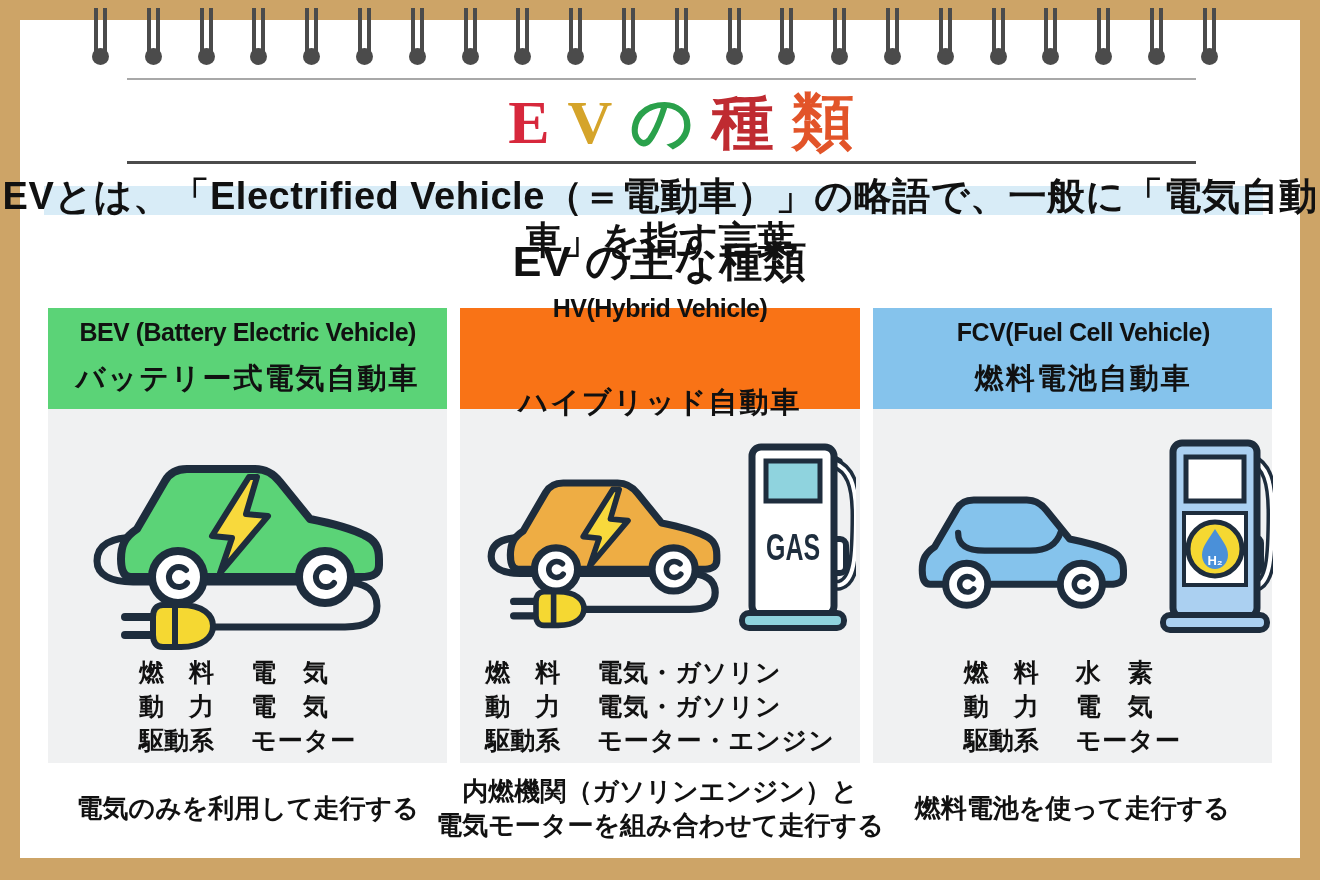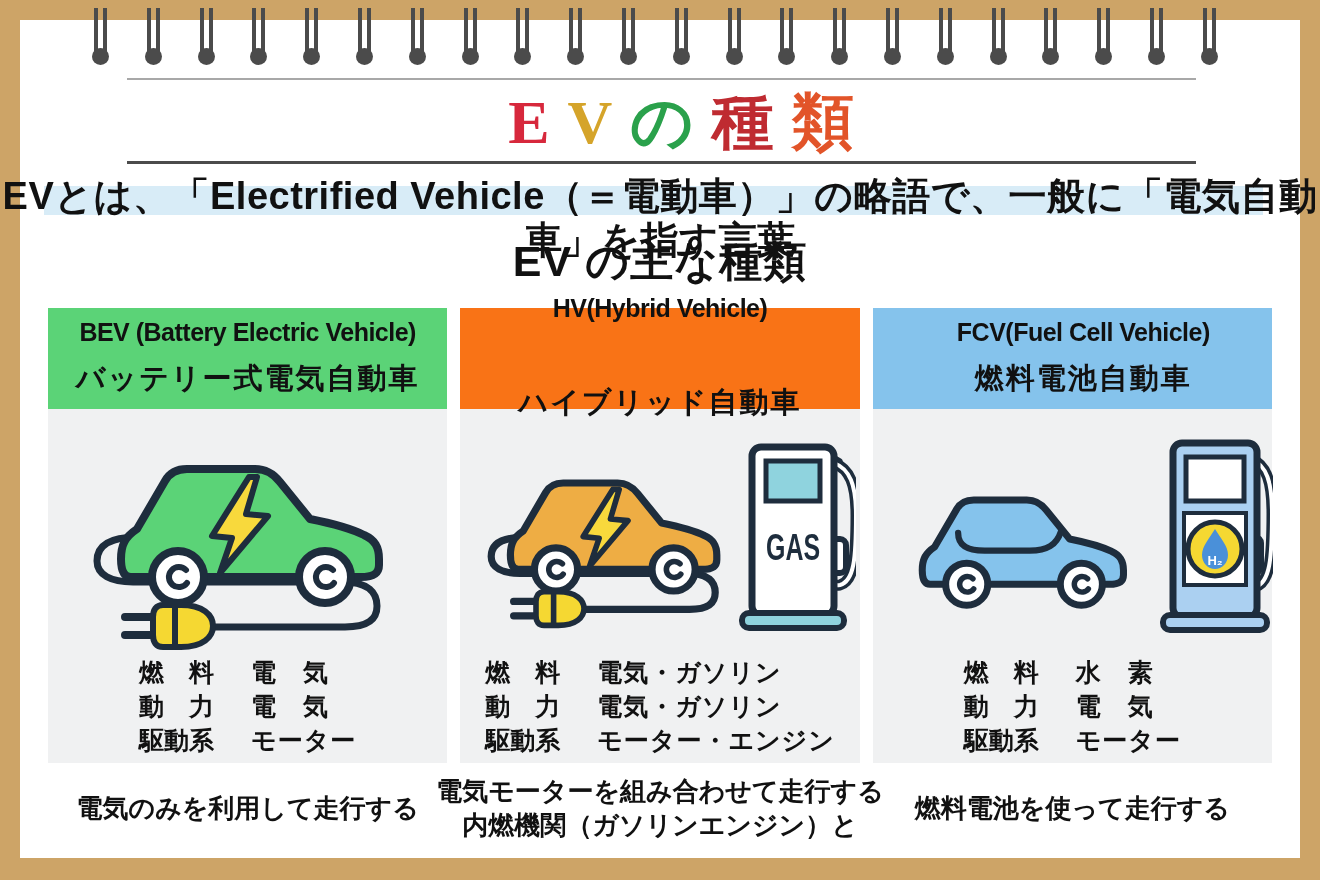--- a/index.html
+++ b/index.html
@@ -265,22 +265,22 @@
             <span class="spec-label">動　力</span>
             <span class="spec-value">電気・ガソリン</span>
           </div>
           <div class="spec-row">
             <span class="spec-label">駆動系</span>
             <span class="spec-value">モーター・エンジン</span>
           </div>
         </div>
       </div>
       <div class="col-desc">
+        <div class="desc-line">内燃機関（ガソリンエンジン）と</div>
         <div class="desc-line">電気モーターを組み合わせて走行する</div>
-        <div class="desc-line">内燃機関（ガソリンエンジン）と</div>
       </div>
     </div>
 
     <div class="column">
       <div class="col-header" style="background-color: rgb(133, 195, 236); padding-left: 22px;">
         <div class="en">FCV(Fuel Cell Vehicle)</div>
         <div class="ja">燃料電池自動車</div>
       </div>
       <div class="col-body">
         <svg class="illus" width="400" height="232" viewBox="0 0 400 232">

